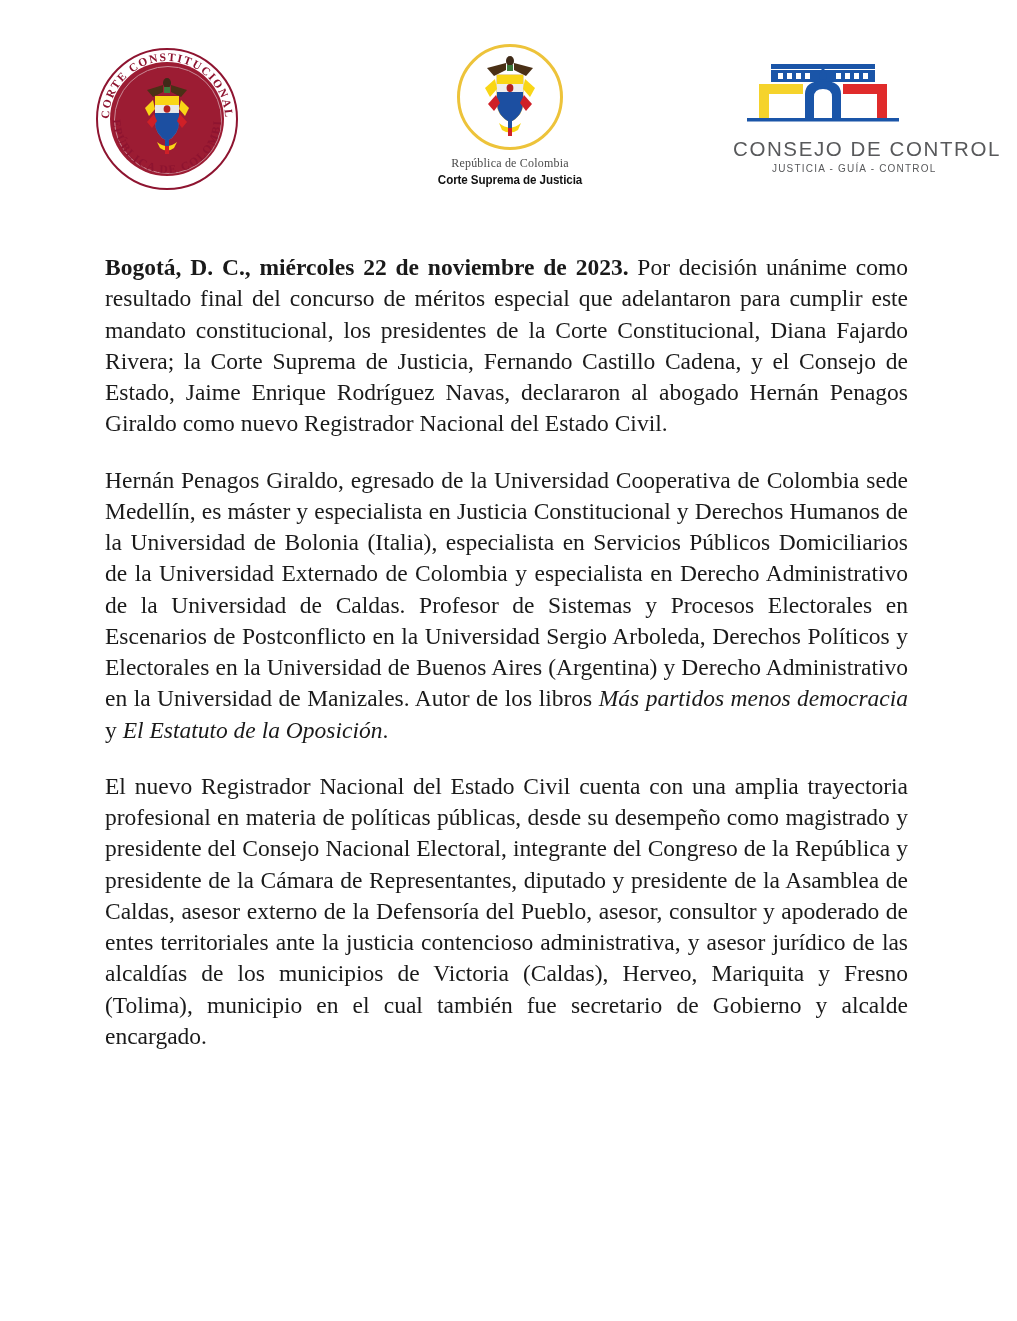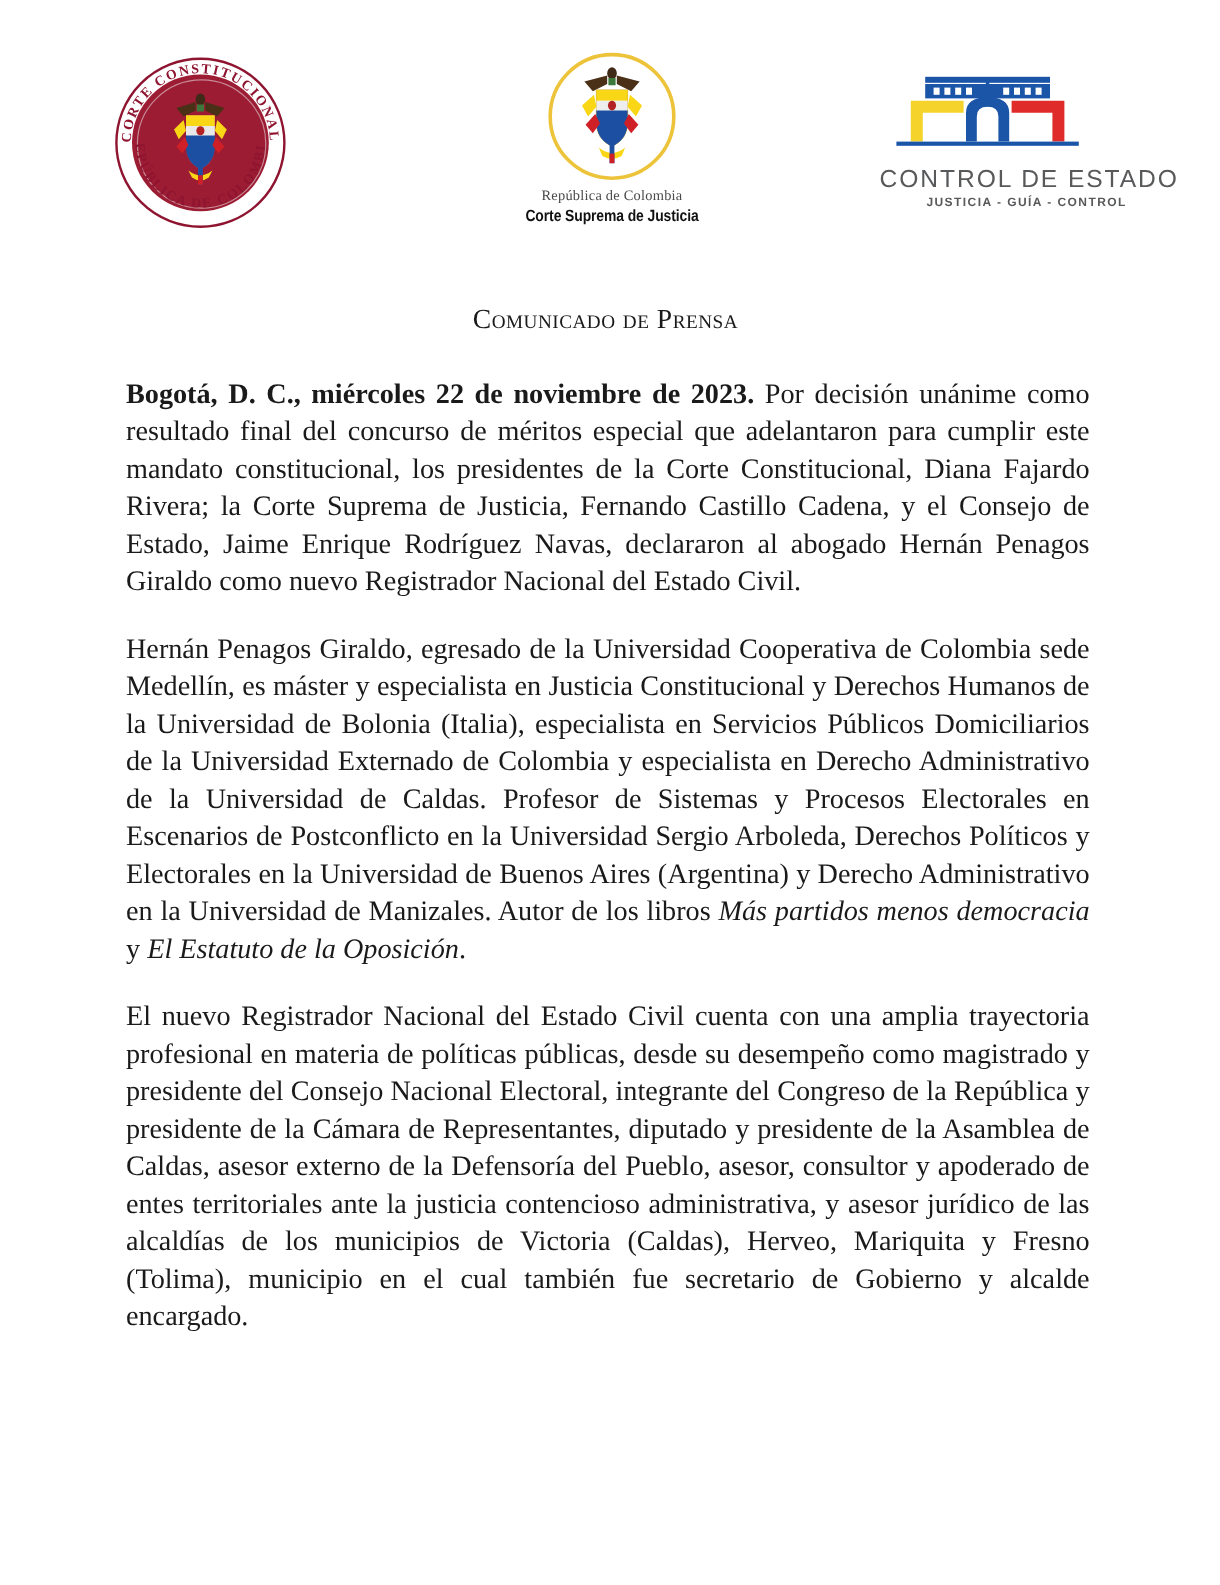--- a/index.html
+++ b/index.html
@@ -142,21 +142,21 @@
     font-size: 20.5px;
     font-weight: normal;
     color: #58595b;
     letter-spacing: 1.6px;
     white-space: nowrap;
   }
   .ce-line2 {
     margin-top: 2px;
     font-family: "Liberation Sans", sans-serif;
     font-size: 10px;
-    font-weight: bold;
+    font-weight: normal;
     color: #58595b;
     letter-spacing: 1.2px;
     white-space: nowrap;
     margin-left: 39px;
   }
 
   
   .doc {
     position: absolute;
     left: 101px;
@@ -289,28 +289,27 @@
       <path d="M26 26 h44 v10 h-34 v24 h-10 z" fill="#f5d32b"></path>
 
       <path d="M110 26 h44 v34 h-10 v-24 h-34 z" fill="#e02b2b"></path>
 
       <path d="M72 60 v-24 q0 -13 18 -13 q18 0 18 13 v24 h-9 v-21 q0 -8 -9 -8 q-9 0 -9 8 v21 z" fill="#1a55a8"></path>
       <circle cx="90" cy="18" r="4" fill="#1a55a8"></circle>
       <rect x="88.5" y="8" width="3" height="8" fill="#1a55a8"></rect>
 
       <rect x="14" y="60" width="152" height="3.5" fill="#1a55a8"></rect>
     </svg>
-    <div class="ce-line1">CONTROL DE ESTADO</div>
+    <div class="ce-line1">CONSEJO DE CONTROL</div>
     <div class="ce-line2">JUSTICIA - GUÍA - CONTROL</div>
   </div>
 </div>
 
 <div class="doc">
 
-  <div class="kicker">Comunicado de Prensa</div>
 
 
   <p class="body-par"><span class="lead">Bogotá, D. C., miércoles 22 de noviembre de 2023.</span><span> Por decisión unánime como resultado final del concurso de méritos especial que adelantaron para cumplir este mandato constitucional, los presidentes de la Corte Constitucional, Diana Fajardo Rivera; la Corte Suprema de Justicia, Fernando Castillo Cadena, y el Consejo de Estado, Jaime Enrique Rodríguez Navas, declararon al abogado Hernán Penagos Giraldo como nuevo Registrador Nacional del Estado Civil.</span></p>
 
   <p class="body-par"><span>Hernán Penagos Giraldo, egresado de la Universidad Cooperativa de Colombia sede Medellín, es máster y especialista en Justicia Constitucional y Derechos Humanos de la Universidad de Bolonia (Italia), especialista en Servicios Públicos Domiciliarios de la Universidad Externado de Colombia y especialista en Derecho Administrativo de la Universidad de Caldas. Profesor de Sistemas y Procesos Electorales en Escenarios de Postconflicto en la Universidad Sergio Arboleda, Derechos Políticos y Electorales en la Universidad de Buenos Aires (Argentina) y Derecho Administrativo en la Universidad de Manizales. Autor de los libros </span><span class="ital">Más partidos menos democracia</span><span> y </span><span class="ital">El Estatuto de la Oposición</span><span>.</span></p>
 
   <p class="body-par">El nuevo Registrador Nacional del Estado Civil cuenta con una amplia trayectoria profesional en materia de políticas públicas, desde su desempeño como magistrado y presidente del Consejo Nacional Electoral, integrante del Congreso de la República y presidente de la Cámara de Representantes, diputado y presidente de la Asamblea de Caldas, asesor externo de la Defensoría del Pueblo, asesor, consultor y apoderado de entes territoriales ante la justicia contencioso administrativa, y asesor jurídico de las alcaldías de los municipios de Victoria (Caldas), Herveo, Mariquita y Fresno (Tolima), municipio en el cual también fue secretario de Gobierno y alcalde encargado.</p>
 </div>
 
 </body></html>

